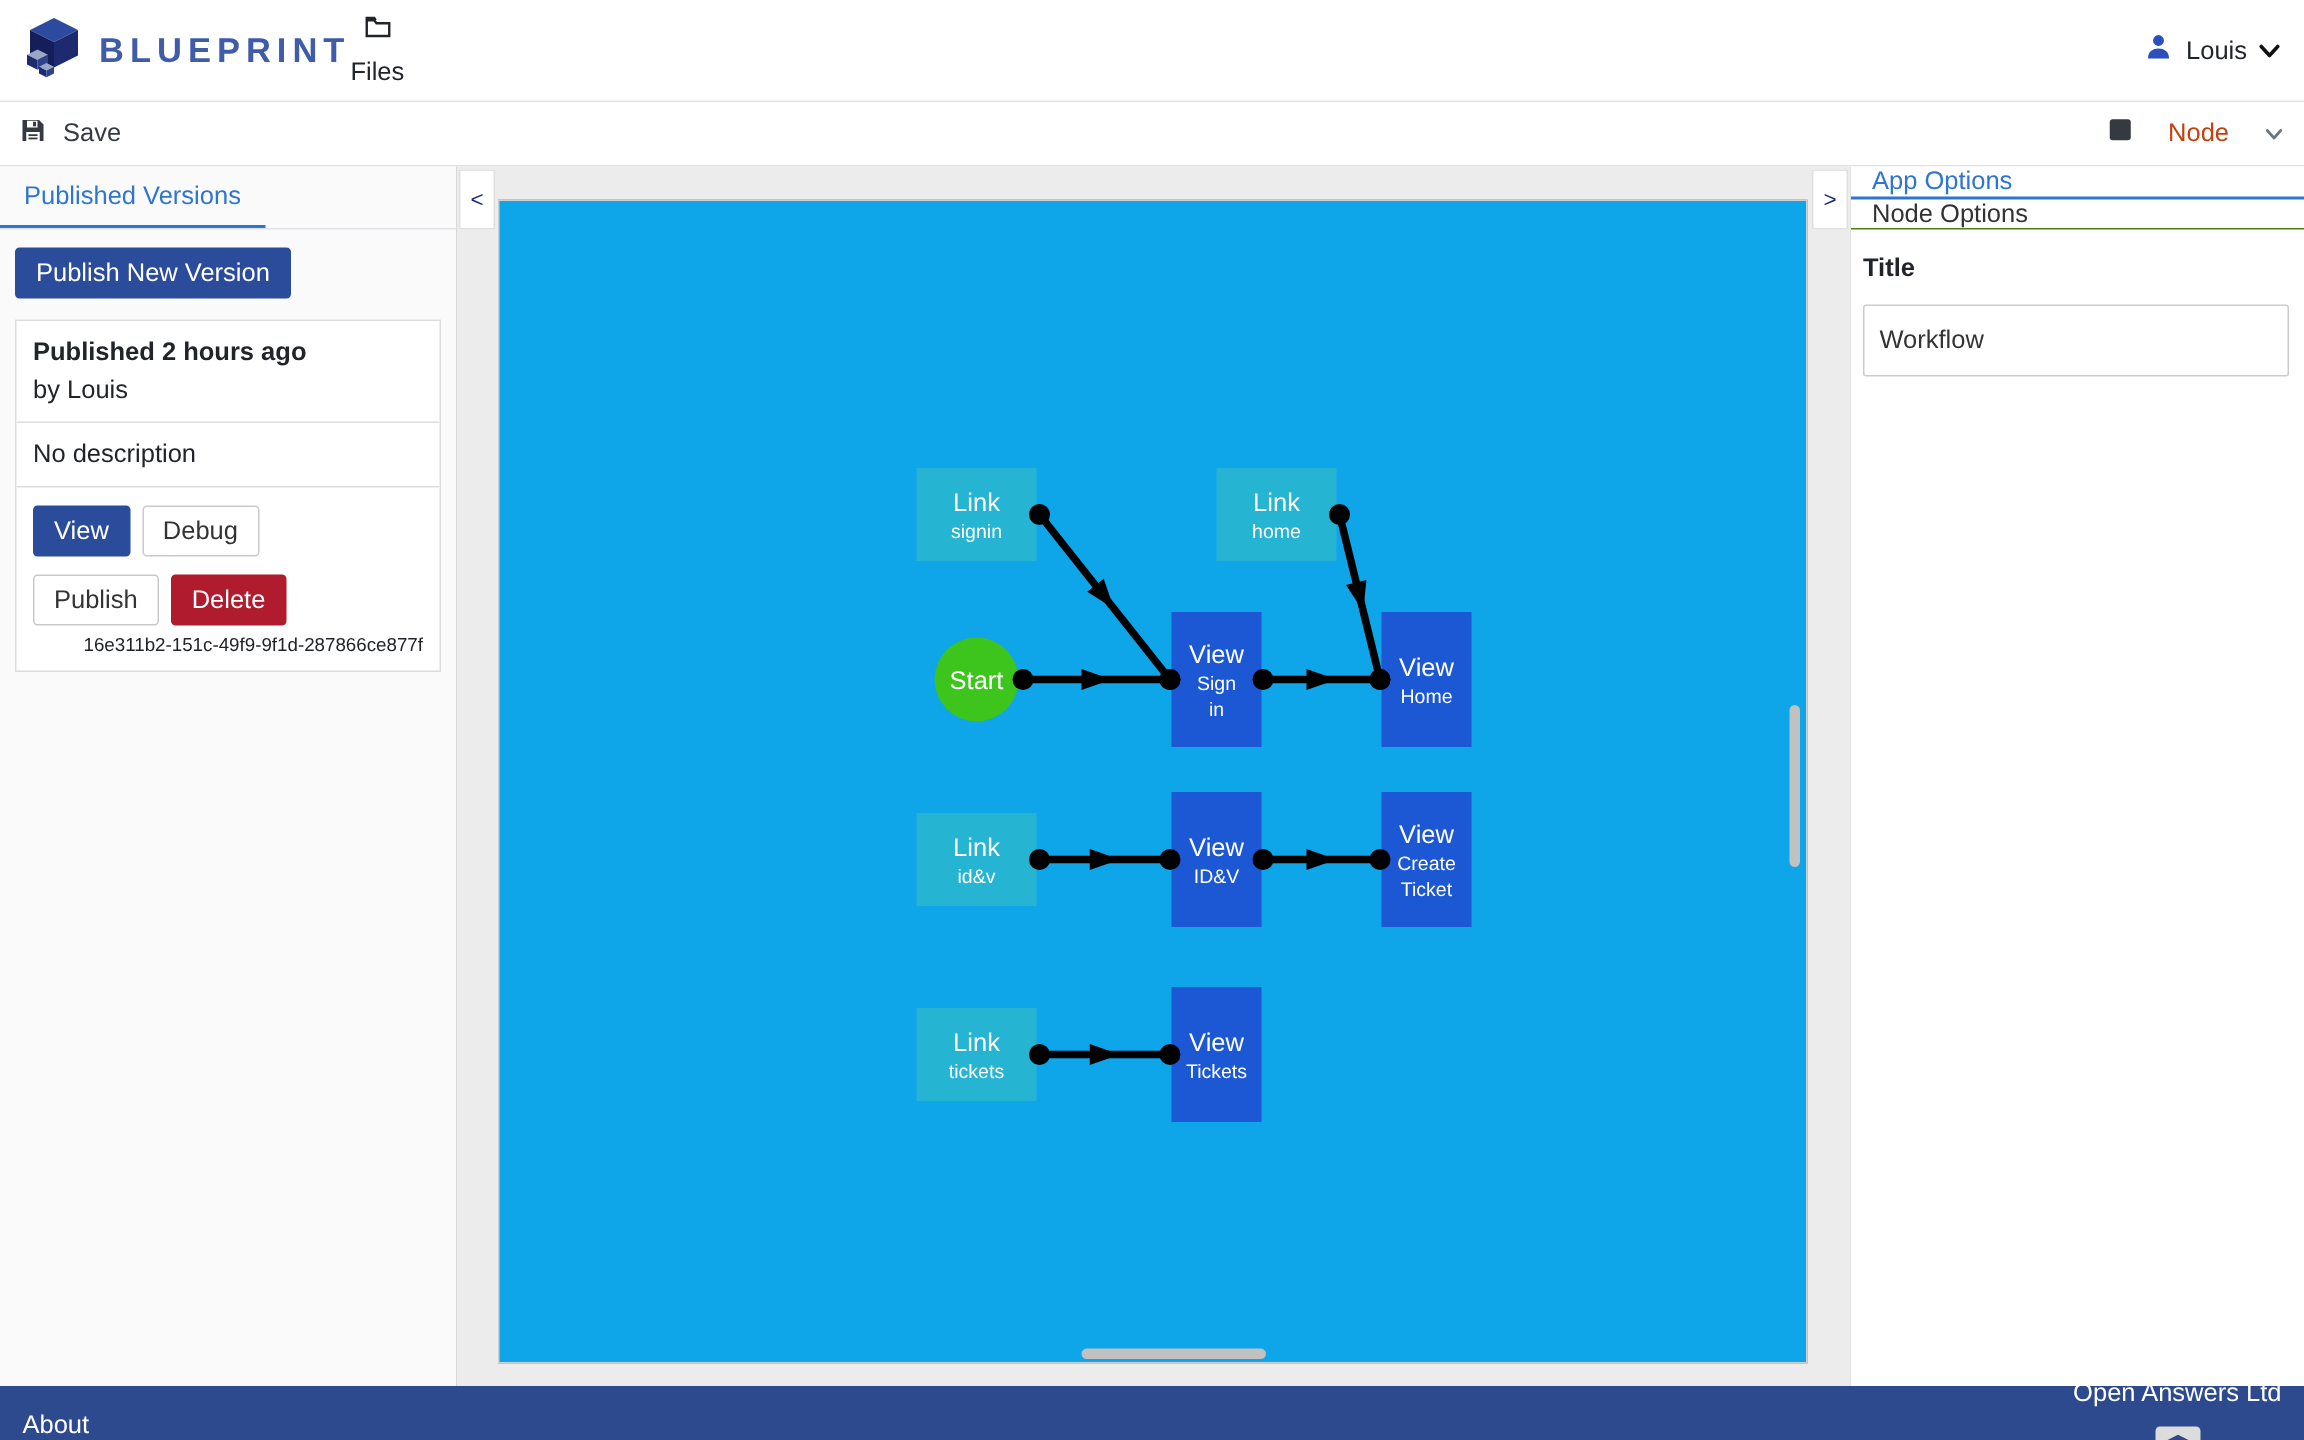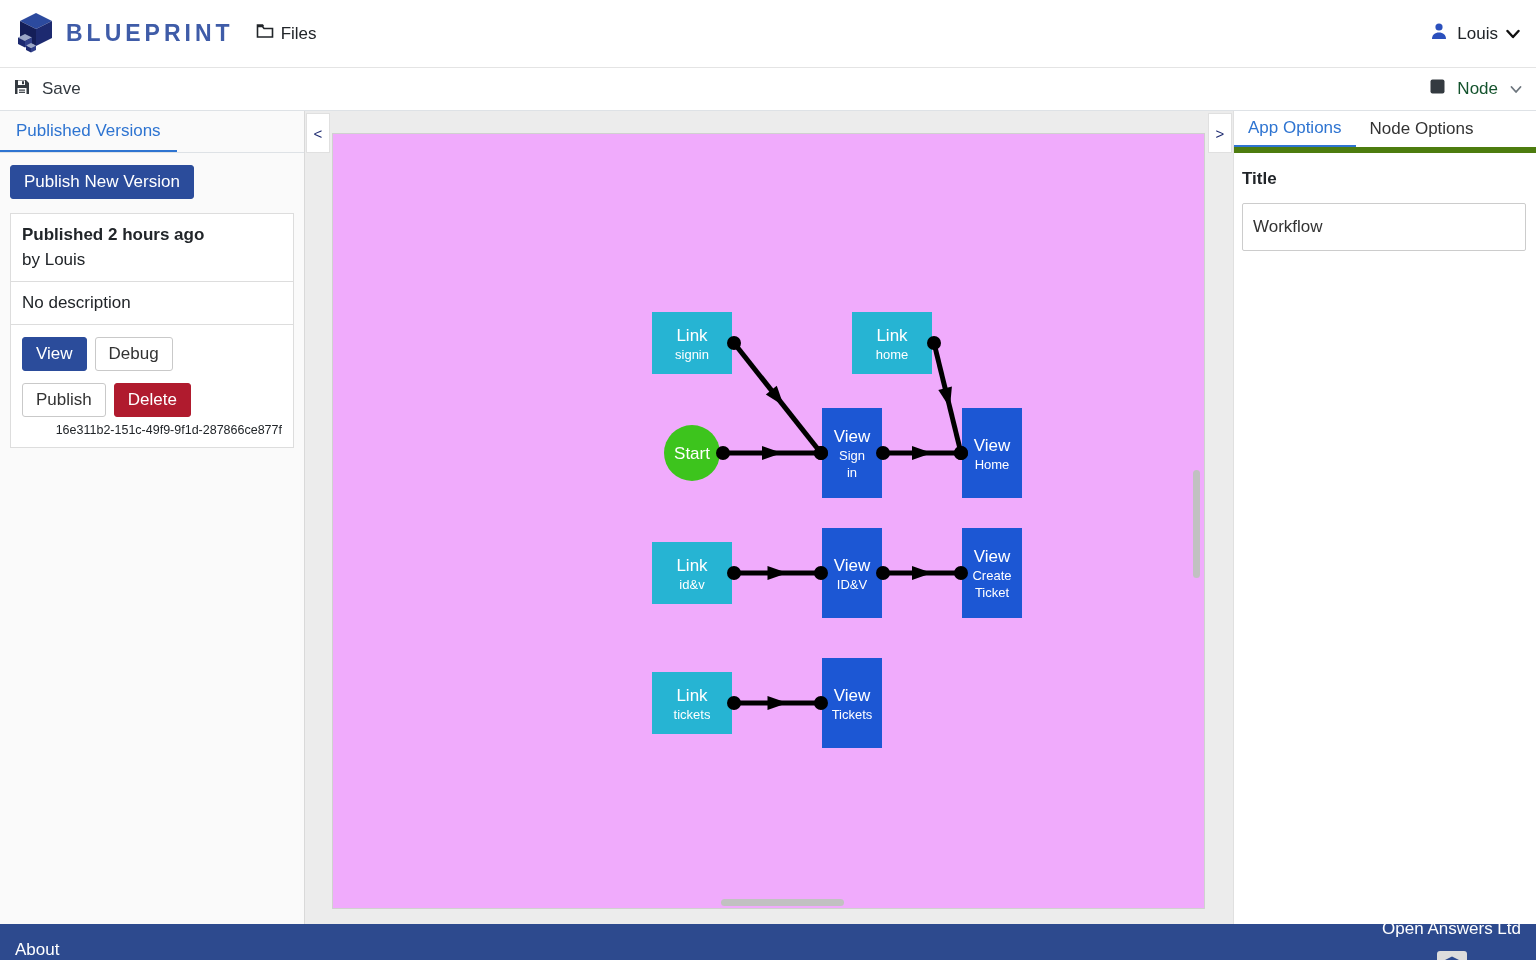--- a/index.html
+++ b/index.html
@@ -3,27 +3,27 @@
 <meta charset="utf-8">
 <style>
   * { box-sizing: border-box; margin: 0; padding: 0; }
   html,body { width:1536px; height:960px; overflow:hidden; }
   body { font-family:"Liberation Sans", sans-serif; color:#212529; background:#fff; }
 
   
   .navbar { height:68px; display:flex; align-items:center; padding:0 16px; background:#fff; border-bottom:1px solid #e4e4e4; }
   .brand { display:flex; align-items:center; gap:10px; cursor:pointer; }
   .brand-text { font-size:23px; font-weight:bold; color:#3f5ca8; letter-spacing:4px; }
-  .nav-item { display:flex; align-items:center; gap:7px; margin-left:22px; font-size:17px; color:#212529; cursor:pointer; }
+  .nav-item { display:flex; align-items:center; gap:7px; font-size:17px; color:#212529; cursor:pointer;flex-direction:column; }
   .nav-right { margin-left:auto; display:flex; align-items:center; gap:8px; font-size:17px; cursor:pointer; }
 
   
   .toolbar { height:43px; display:flex; align-items:center; padding:0 14px; background:#fff; border-bottom:1px solid #dee2e6; }
   .tool-item { display:flex; align-items:center; gap:12px; font-size:17px; color:#343a40; cursor:pointer; }
-  .toolbar .right { margin-left:auto; display:flex; align-items:center; gap:12px; font-size:17px; color:#14532d; cursor:pointer; }
+  .toolbar .right { margin-left:auto; display:flex; align-items:center; gap:24px; font-size:17px; color:#c2410c; cursor:pointer; }
 
   
   .content { display:flex; height:813px; }
 
   
   .sidebar { width:305px; background:#fafafa; border-right:1px solid #d9d9d9; display:flex; flex-direction:column; }
   .side-tabbar { height:42px; border-bottom:1px solid #dee2e6; display:flex; }
   .side-tab { padding:0 16px; display:flex; align-items:center; font-size:17px; color:#2e74d1; border-bottom:2px solid #2e74d1; cursor:pointer; }
   .side-body { padding:12px 10px; }
   .btn { display:inline-block; border:1px solid transparent; border-radius:3px; font-size:17px; padding:6px 13px; cursor:pointer; font-family:"Liberation Sans",sans-serif; }
@@ -37,28 +37,28 @@
   .vc-title { font-weight:bold; margin-bottom:5px; }
   .vc-actions { padding:12px 11px 10px; }
   .vc-row { margin-bottom:12px; display:flex; gap:8px; }
   .vc-uuid { font-size:12.5px; color:#212529; text-align:right; padding-top:6px; }
 
   
   .middle { flex:1; background:#ececec; position:relative; }
   .collapse-btn { position:absolute; top:2px; width:24px; height:40px; background:#fff; border:1px solid #e0e0e0; color:#1d2a70; font-size:15px; display:flex; align-items:center; justify-content:center; cursor:pointer; }
   .collapse-left { left:1px; }
   .collapse-right { right:1px; }
-  .canvas { position:absolute; left:27px; top:22px; width:873px; height:776px; background:#f0abfc; border:1px solid #d0d0d0;padding-left:41px; }
+  .canvas { position:absolute; left:27px; top:22px; width:873px; height:776px; background:#0ea5e9; border:1px solid #d0d0d0; }
   .vthumb { position:absolute; right:4px; top:336px; width:7px; height:108px; background:#c1c1c1; border-radius:4px; }
   .hthumb { position:absolute; left:388px; bottom:2px; width:123px; height:7px; background:#c1c1c1; border-radius:4px; }
   svg text { font-family:"Liberation Sans", sans-serif; }
 
   
   .rpanel { width:303px; background:#fff; border-left:1px solid #e0e0e0; }
-  .r-tabbar { height:42px; border-bottom:6px solid #4d7c0f; display:flex; }
+  .r-tabbar { height:42px; border-bottom:1px solid #4d7c0f; display:flex;flex-direction:column; }
   .r-tab { padding:0 14px; display:flex; align-items:center; font-size:17px; color:#333; cursor:pointer; }
   .r-tab.active { color:#2e74d1; border-bottom:2px solid #2e74d1; }
   .r-body { padding:16px 8px 0 8px; }
   .field-label { font-weight:bold; font-size:17px; margin-bottom:14px; }
   .text-input { width:284px; height:48px; border:1px solid #ccc; border-radius:2px; padding:4px 10px; font-size:17px; color:#333; font-family:"Liberation Sans",sans-serif; background:#fff; }
 
   
   .footer { height:52px; background:#2d4a8e; display:flex; align-items:center; padding:0 15px; color:#fff; font-size:17px; }
   .footer .f-right { margin-left:auto; display:flex; align-items:center; gap:12px;flex-direction:column; }
   .f-logo-box { width:30px; height:30px; background:#dcdcdc; border-radius:3px; display:flex; align-items:center; justify-content:center; }

